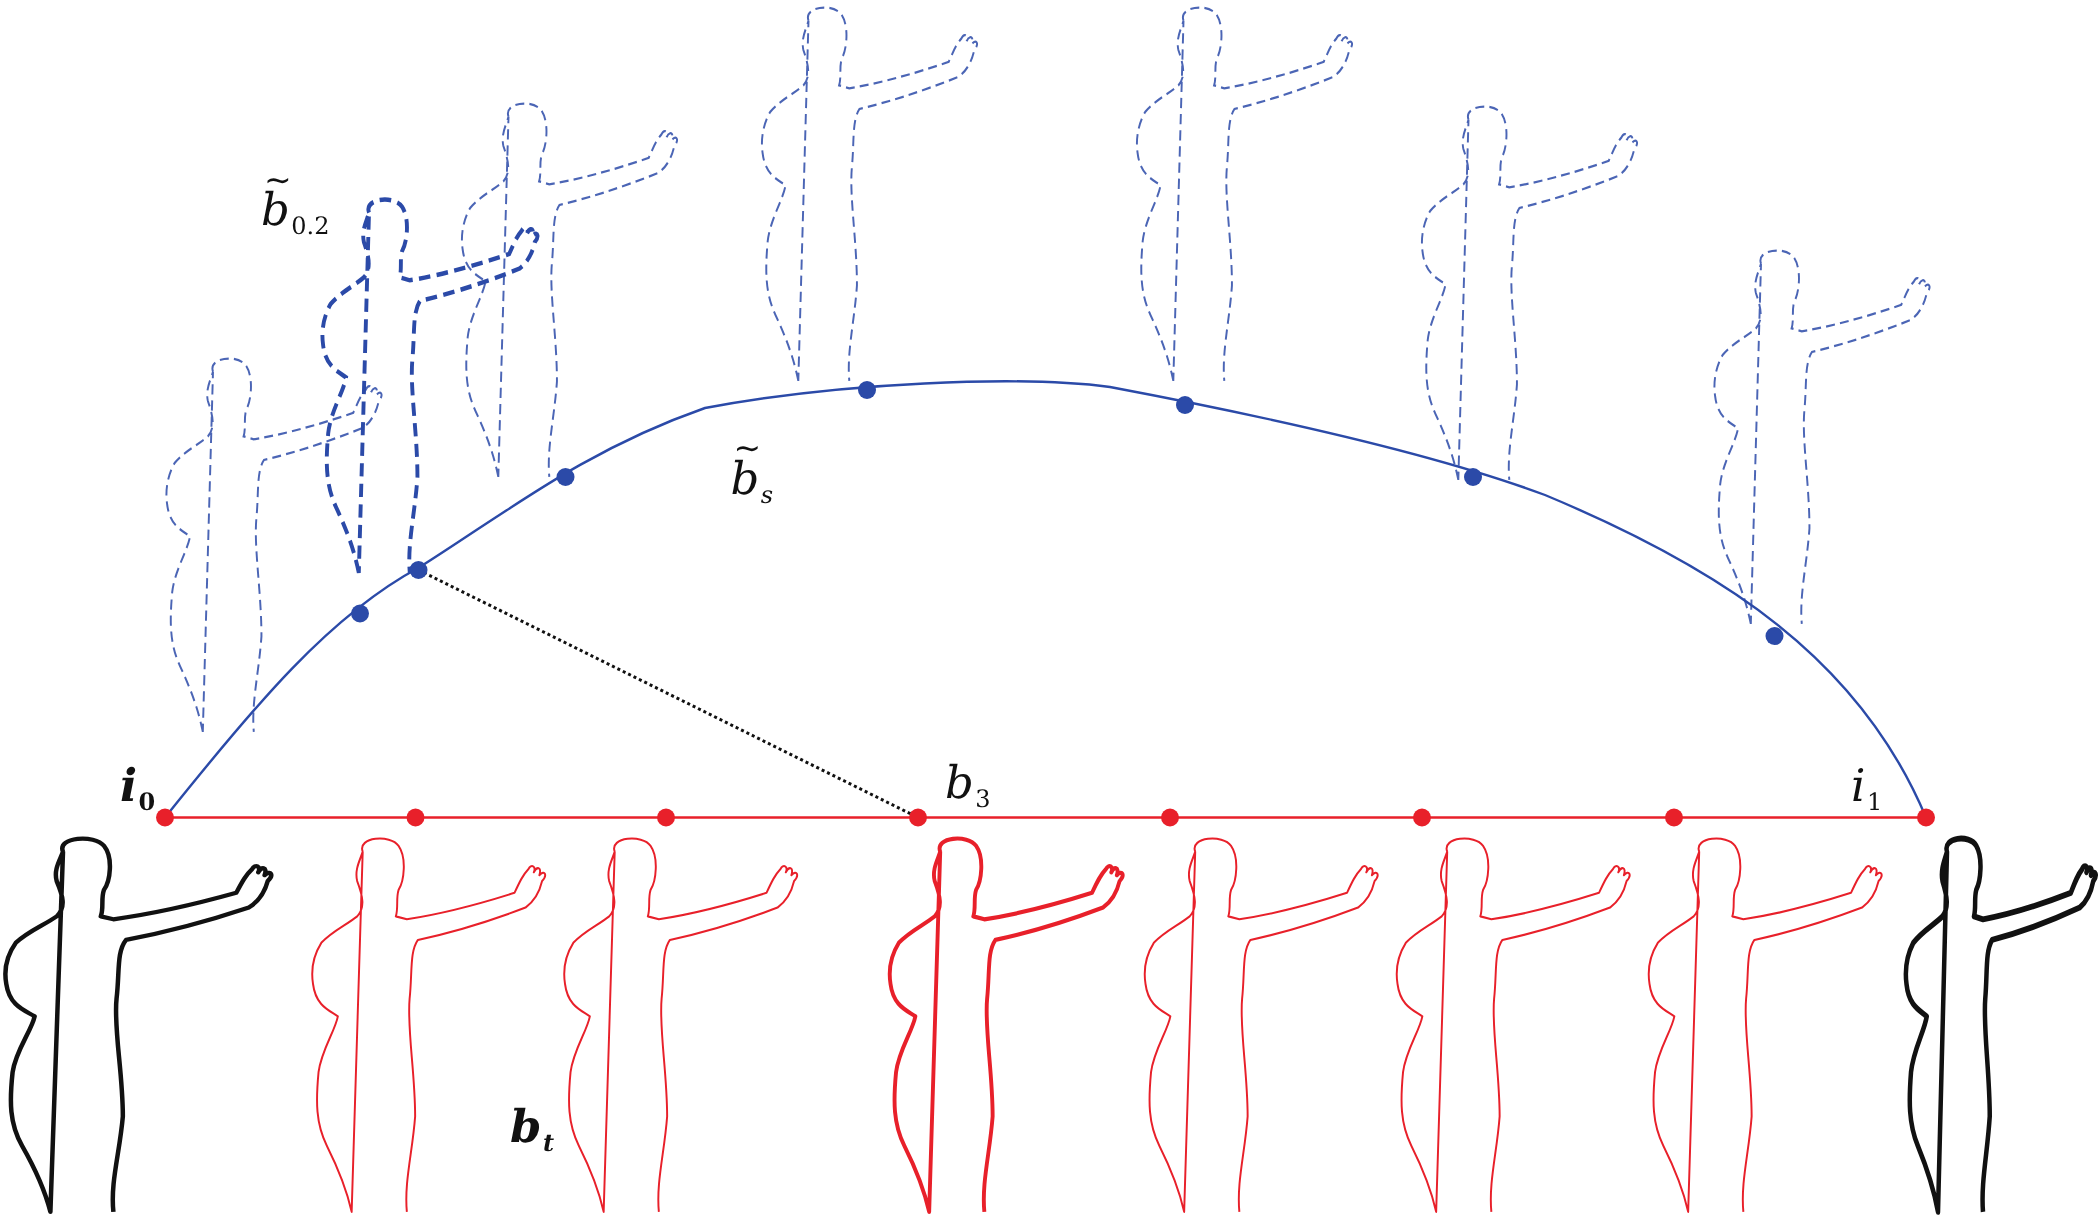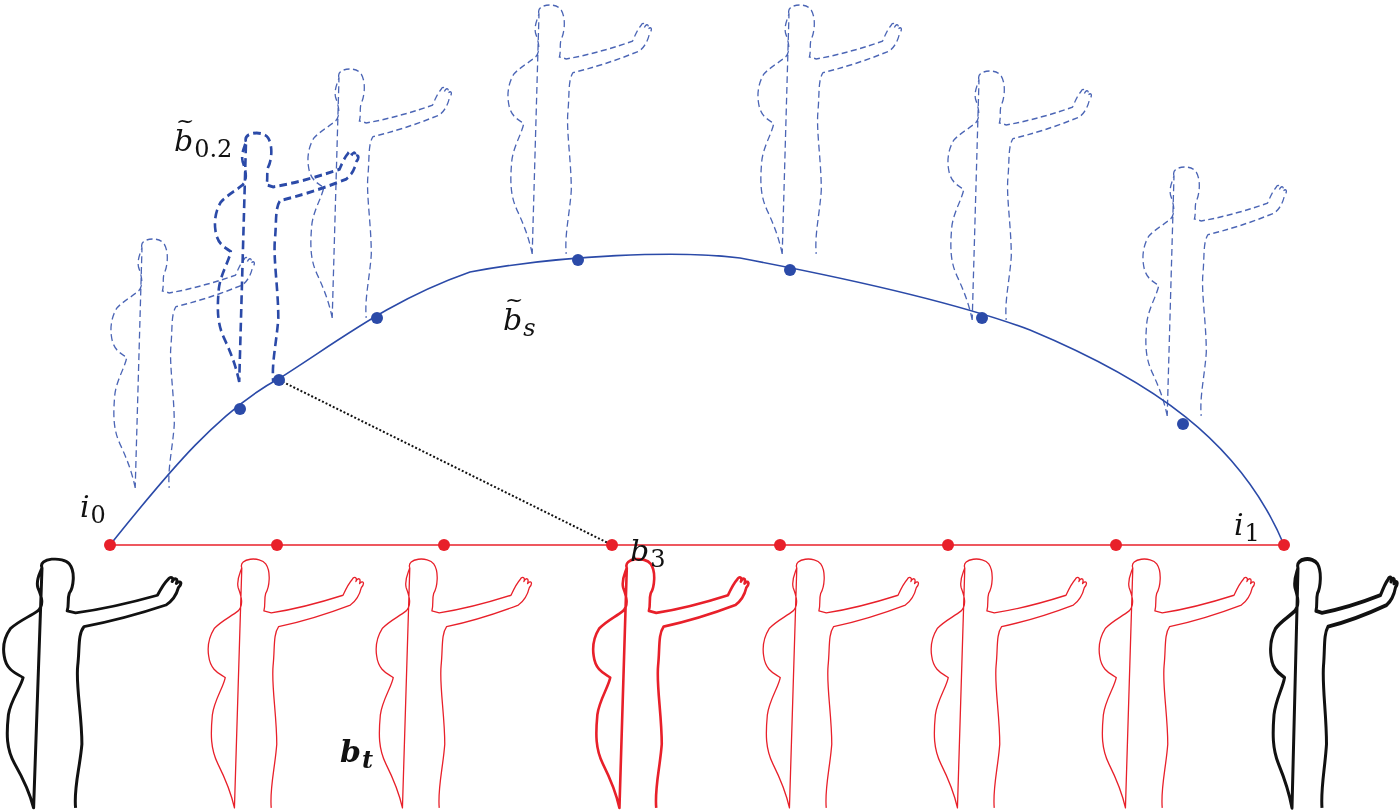--- a/index.html
+++ b/index.html
@@ -1,19 +1,19 @@
 <!DOCTYPE html>
 <html><head>
 <meta charset="utf-8">
 <style>
   html, body { margin: 0; padding: 0; background: #ffffff; }
   body { width: 1400px; height: 810px; overflow: hidden; position: relative; font-family: "DejaVu Serif", serif; }
   #figure { position: absolute; left: 0; top: 0; width: 1400px; height: 810px; }
   .label { position: absolute; font-family: "DejaVu Serif", serif; font-style: italic; font-size: 30px; color: #111; line-height: 1; white-space: nowrap; }
-  .label sub { font-style: normal; font-size: 24px; vertical-align: -6px; margin-left: 1px; }
+  .label sub { font-style: normal; font-size: 16px; vertical-align: -6px; margin-left: 1px; }
   .label .sub-it { font-style: italic; }
   .tilde { position: relative; display: inline-block; }
   .tilde::before { content: "~"; position: absolute; left: 2px; top: -16px; font-style: normal; font-size: 22px; }
 </style>
 </head>
 <body>
 
 <svg id="figure" viewBox="0 0 1400 810" xmlns="http://www.w3.org/2000/svg">
   <defs>
 
@@ -61,30 +61,30 @@
       <use href="#silhouette" transform="translate(205 558) scale(0.92 0.98)" stroke="#e8202a" stroke-width="1.4130434782608696" stroke-linejoin="round" fill="none"></use>
       <use href="#silhouette" transform="translate(373 558) scale(0.92 0.98)" stroke="#e8202a" stroke-width="1.4130434782608696" stroke-linejoin="round" fill="none"></use>
       <use href="#silhouette" transform="translate(590 558) scale(0.92 0.98)" stroke="#e8202a" stroke-width="2.8260869565217392" stroke-linejoin="round" fill="none"></use>
       <use href="#silhouette" transform="translate(760 558) scale(0.92 0.98)" stroke="#e8202a" stroke-width="1.4130434782608696" stroke-linejoin="round" fill="none"></use>
       <use href="#silhouette" transform="translate(928 558) scale(0.92 0.98)" stroke="#e8202a" stroke-width="1.4130434782608696" stroke-linejoin="round" fill="none"></use>
       <use href="#silhouette" transform="translate(1096 558) scale(0.92 0.98)" stroke="#e8202a" stroke-width="1.4130434782608696" stroke-linejoin="round" fill="none"></use>
       <use href="#silhouette" transform="translate(1268 558) scale(0.75 0.98)" stroke="#111111" stroke-width="4" stroke-linejoin="round" fill="none"></use>
     </g>
 </svg>
 
-<div class="label" style="left:80px; top:492px;">
+<div class="label" style="left:80px; top:510px;font-weight:bold;">
   <span>i</span><sub>0</sub>
 </div>
 <div class="label" style="left:1234px; top:510px;">
   <span>i</span><sub>1</sub>
 </div>
-<div class="label" style="left:630px; top:536px;">
+<div class="label" style="left:630px; top:508px;">
   <span>b</span><sub>3</sub>
 </div>
 <div class="label" style="left:340px; top:737px;font-weight:bold;">
   <span>b</span><sub class="sub-it">t</sub>
 </div>
-<div class="label" style="left:503px; top:305px;">
+<div class="label" style="left:487px; top:305px;">
   <span class="tilde">b</span><sub class="sub-it">s</sub>
 </div>
 <div class="label" style="left:174px; top:126px;">
   <span class="tilde">b</span><sub>0.2</sub>
 </div>
 
 </body></html>

